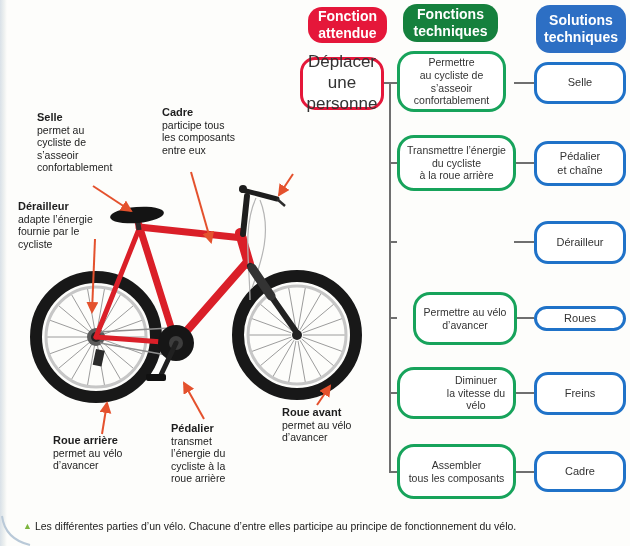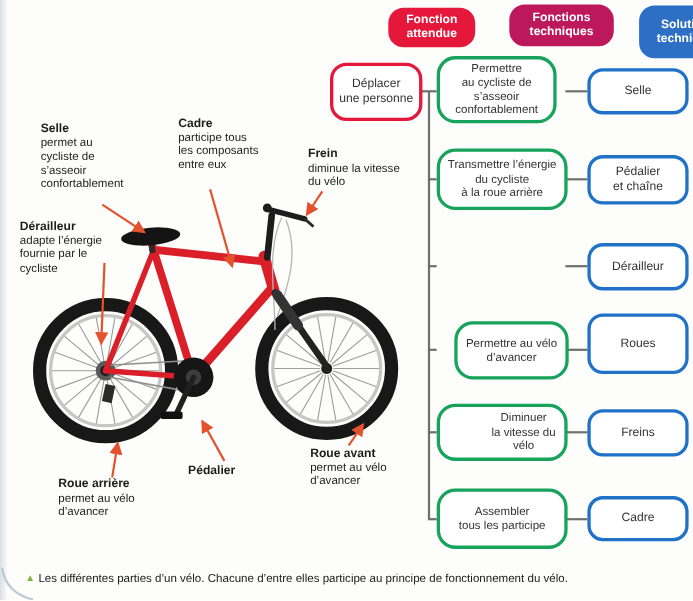--- a/index.html
+++ b/index.html
@@ -10,35 +10,35 @@
     color:#222;
   }
   
   #page-edge {
     position:absolute; left:0; top:0; width:7px; height:546px;
     background:linear-gradient(to right,#d9e1e8,#eef1f0 60%,#fdfdfb);
   }
   
   .pill {
     position:absolute; border-radius:14px; color:#fff; font-weight:bold;
-    font-size:11px; line-height:1.2; text-align:center;
+    font-size:14px; line-height:1.2; text-align:center;
     display:flex; align-items:center; justify-content:center;
-    white-space:pre-line; box-sizing:border-box;margin-left:45px;
+    white-space:pre-line; box-sizing:border-box;
   }
   #pill-expected  { left:308px; top:7px;  width:79px; height:36px; background:#e5173a; }
-  #pill-functions { left:418px; top:4px;  width:95px; height:38px; background:#be185d; }
+  #pill-functions { left:403px; top:4px;  width:95px; height:38px; background:#15803d; }
   #pill-solutions { left:536px; top:5px;  width:90px; height:48px; background:#2d6fc4; }
 
   
   .fbox {
     position:absolute; box-sizing:border-box; background:#fff;
     display:flex; align-items:center; justify-content:center; text-align:center;
     white-space:pre-line; font-size:10.5px; line-height:1.22; color:#333;
   }
-  .fbox.red   { border:3px solid #e5173a; border-radius:15px; font-size:11px; }
+  .fbox.red   { border:3px solid #e5173a; border-radius:15px; font-size:17px; }
   .fbox.green { border:3px solid #17a35b; border-radius:17px; }
   .fbox.blue  { border:3px solid #1f72c8; border-radius:14px; font-size:11px; }
 
   
   .conn { position:absolute; background:#6f6f6f; }
 
   
   .bike-label { position:absolute; font-size:10.5px; line-height:12.5px; color:#1d1d1d; }
   .lbl-name { display:block; font-weight:bold; font-size:11px; }
   .lbl-desc { display:block; white-space:pre-line; }
@@ -176,38 +176,37 @@
 cycliste de
 s’asseoir
 confortablement</span>
   </div>
   <div class="bike-label" style="left:162px; top:106px;">
     <span class="lbl-name">Cadre</span>
     <span class="lbl-desc">participe tous
 les composants
 entre eux</span>
   </div>
-  <div class="bike-label" style="left:280px; top:134px;">
-    <span class="lbl-name">Frein</span>
-    <span class="lbl-desc">diminue la vitesse
-du vélo</span>
-  </div>
   <div class="bike-label" style="left:18px; top:200px;">
     <span class="lbl-name">Dérailleur</span>
     <span class="lbl-desc">adapte l’énergie
 fournie par le
 cycliste</span>
   </div>
   <div class="bike-label" style="left:53px; top:434px;">
     <span class="lbl-name">Roue arrière</span>
     <span class="lbl-desc">permet au vélo
 d’avancer</span>
   </div>
   <div class="bike-label" style="left:171px; top:422px;">
     <span class="lbl-name">Pédalier</span>
+    <span class="lbl-desc">transmet
+l’énergie du
+cycliste à la
+roue arrière</span>
   </div>
   <div class="bike-label" style="left:282px; top:406px;">
     <span class="lbl-name">Roue avant</span>
     <span class="lbl-desc">permet au vélo
 d’avancer</span>
   </div>
 
   <div class="pill" id="pill-expected">Fonction
 attendue</div>
   <div class="pill" id="pill-functions">Fonctions
@@ -236,27 +235,27 @@
 au cycliste de s’asseoir
 confortablement</div>
   <div class="fbox green" style="left:397px; top:135px; width:119px; height:56px;">Transmettre l’énergie
 du cycliste
 à la roue arrière</div>
   <div class="fbox green" style="left:413px; top:292px; width:104px; height:53px;">Permettre au vélo
 d’avancer</div>
   <div class="fbox green" style="left:397px; top:367px; width:119px; height:52px;padding-left:39px;">Diminuer
 la vitesse du vélo</div>
   <div class="fbox green" style="left:397px; top:444px; width:119px; height:55px;">Assembler
-tous les participe</div>
+tous les composants</div>
 
   <div class="fbox blue" style="left:534px; top:62px;  width:92px; height:42px;">Selle</div>
   <div class="fbox blue" style="left:534px; top:141px; width:92px; height:45px;">Pédalier
 et chaîne</div>
   <div class="fbox blue" style="left:534px; top:221px; width:92px; height:43px;">Dérailleur</div>
-  <div class="fbox blue" style="left:534px; top:285px; width:92px; height:55px;">Roues</div>
+  <div class="fbox blue" style="left:534px; top:306px; width:92px; height:25px;">Roues</div>
   <div class="fbox blue" style="left:534px; top:372px; width:92px; height:43px;">Freins</div>
   <div class="fbox blue" style="left:534px; top:451px; width:92px; height:41px;">Cadre</div>
 
   <div id="caption">
     <span class="tri">▲</span><span>Les différentes parties d’un vélo. Chacune d’entre elles participe au principe de fonctionnement du vélo.</span>
   </div>
 
 </div>
 
 </body></html>

